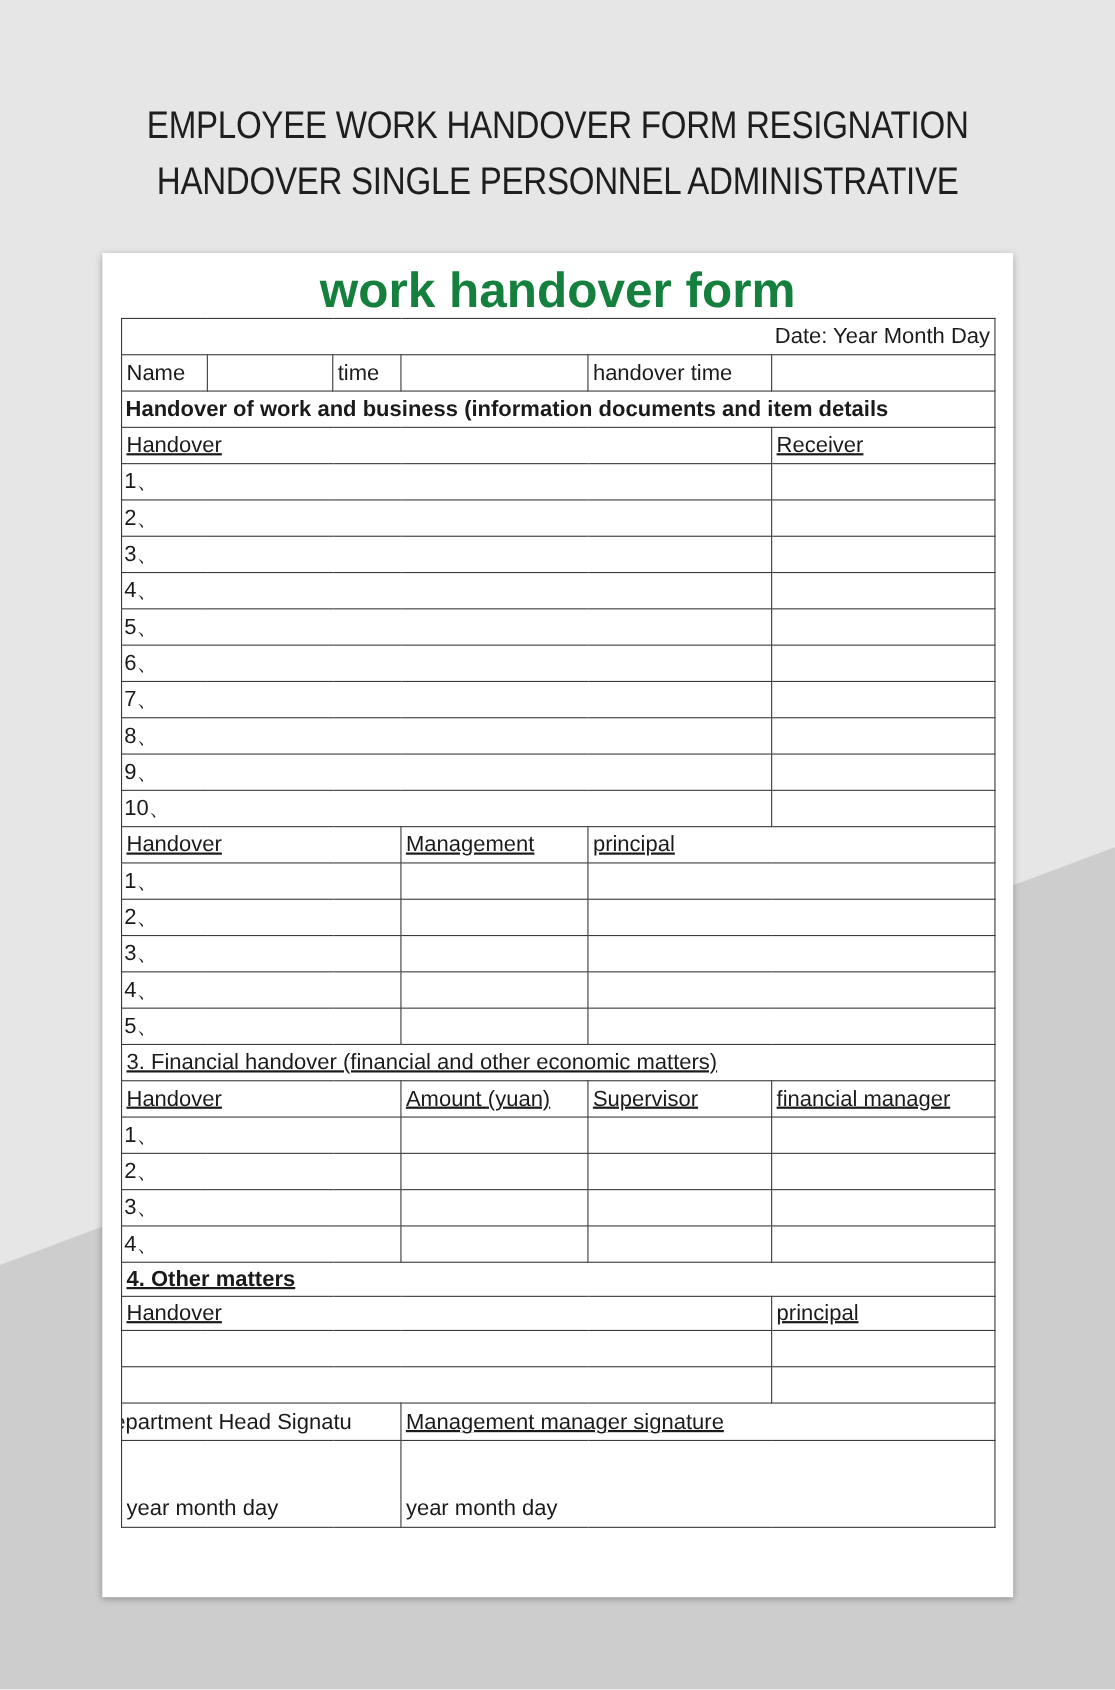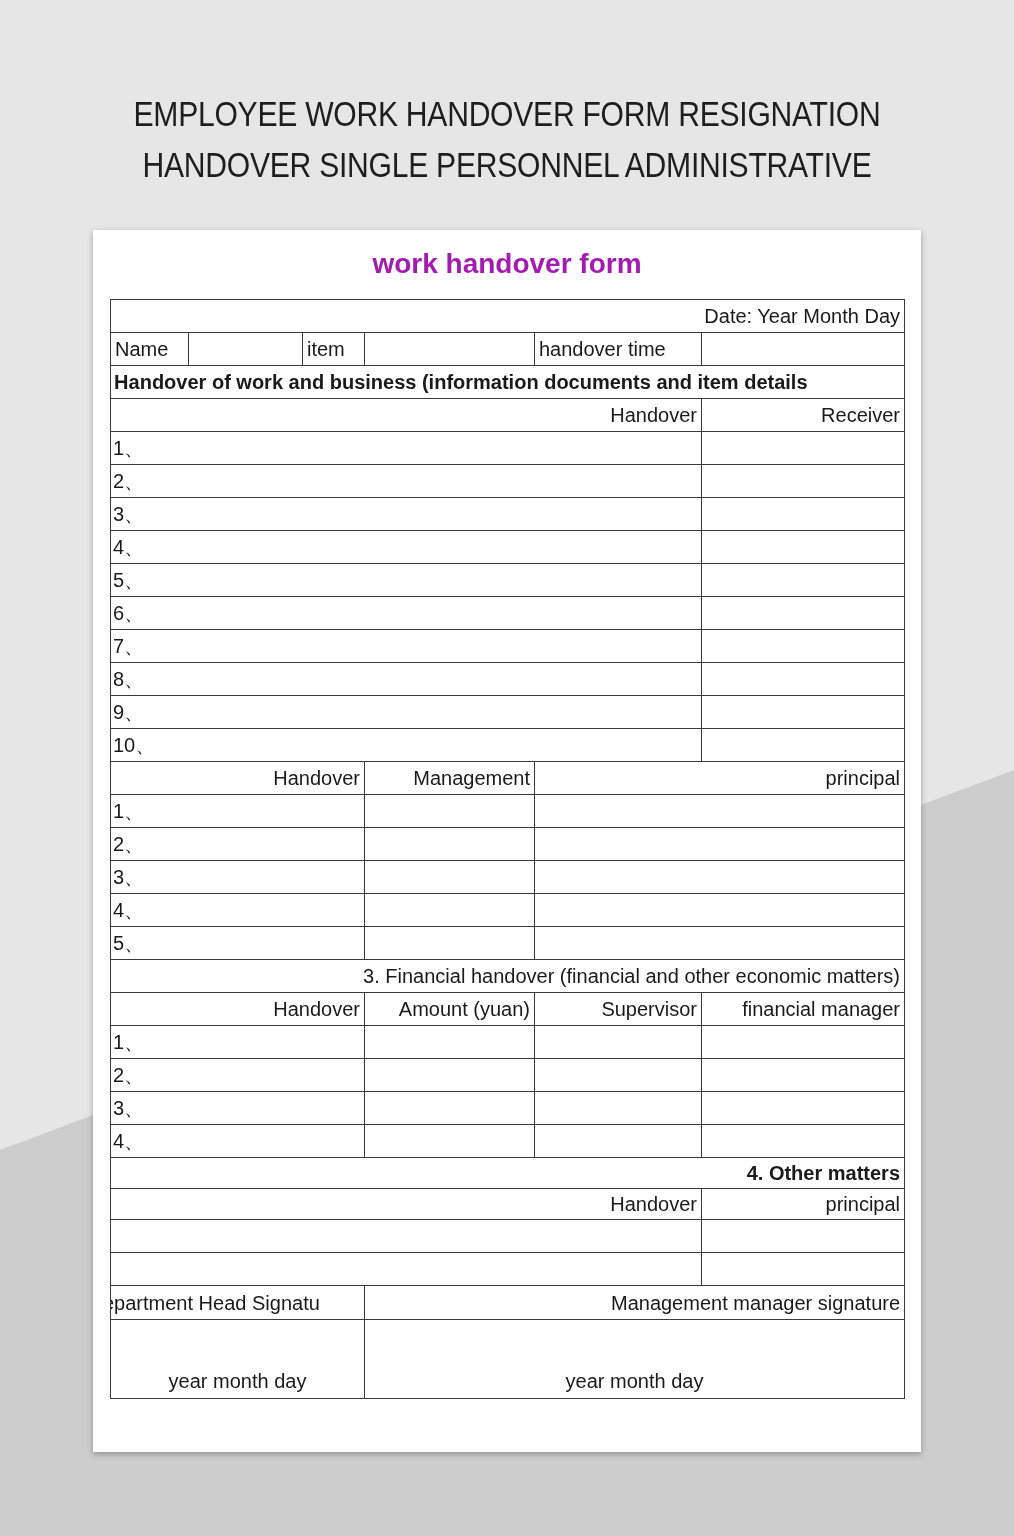--- a/index.html
+++ b/index.html
@@ -19,37 +19,37 @@
     font-family:"Liberation Sans", sans-serif;
   }
   .banner div { transform:scaleX(0.86); transform-origin:center; white-space:nowrap; }
   .page {
     position:absolute; left:93px; top:230px; width:828px; height:1222px;
     background:#ffffff;
     box-shadow: 0 2px 6px rgba(0,0,0,0.30);
   }
   .form-title {
     position:absolute; left:0; top:238px; width:1014px; text-align:center;
-    font-weight:bold; font-size:28px; color:#a21caf; line-height:52px;
+    font-weight:bold; font-size:45px; color:#15803d; line-height:52px;
   }
   table.form {
-    position:absolute; left:110px; top:299px; width:794px;
+    position:absolute; left:110px; top:289px; width:794px;
     border-collapse:collapse; table-layout:fixed;
     font-size:20px; color:#1a1a1a;
   }
   table.form td {
     border:1.5px solid #3a3a3a; padding:0 4px; height:32px;
     white-space:nowrap; overflow:hidden; line-height:30px;
   }
-  .c { text-align:right; }
+  .c { text-align:left;text-decoration:underline; }
   .r { text-align:right; }
   .b { font-weight:bold;margin-left:16px; }
   .num { padding-left:2px !important; }
   .clip-left { text-align:left; padding-left:0 !important; }
-  .sig-body { height:76px !important; vertical-align:bottom; text-align:center; padding-bottom:2px !important; }
+  .sig-body { height:76px !important; vertical-align:bottom; text-align:left; padding-bottom:2px !important; }
   .sec1 { font-weight:bold; text-align:left; padding-left:0 !important; }
   .sec1 span { display:inline-block; margin-left:-8px; }
   .sig-head span { display:inline-block; margin-left:-8px; }
 </style>
 </head>
 <body>
 
 <div class="bg-lower"></div>
 
 <div class="banner">
@@ -72,21 +72,21 @@
   </colgroup>
 
   <tbody>
       <tr>
     <td colspan="6" class="r">Date: Year Month Day</td>
   </tr>
 
   <tr>
     <td>Name</td>
     <td></td>
-    <td>item</td>
+    <td>time</td>
     <td></td>
     <td>handover time</td>
     <td></td>
   </tr>
 
   <tr>
     <td colspan="6" class="sec1"><span>. Handover of work and business (information documents and item details</span></td>
   </tr>
   <tr>
     <td colspan="5" class="c">Handover</td>

